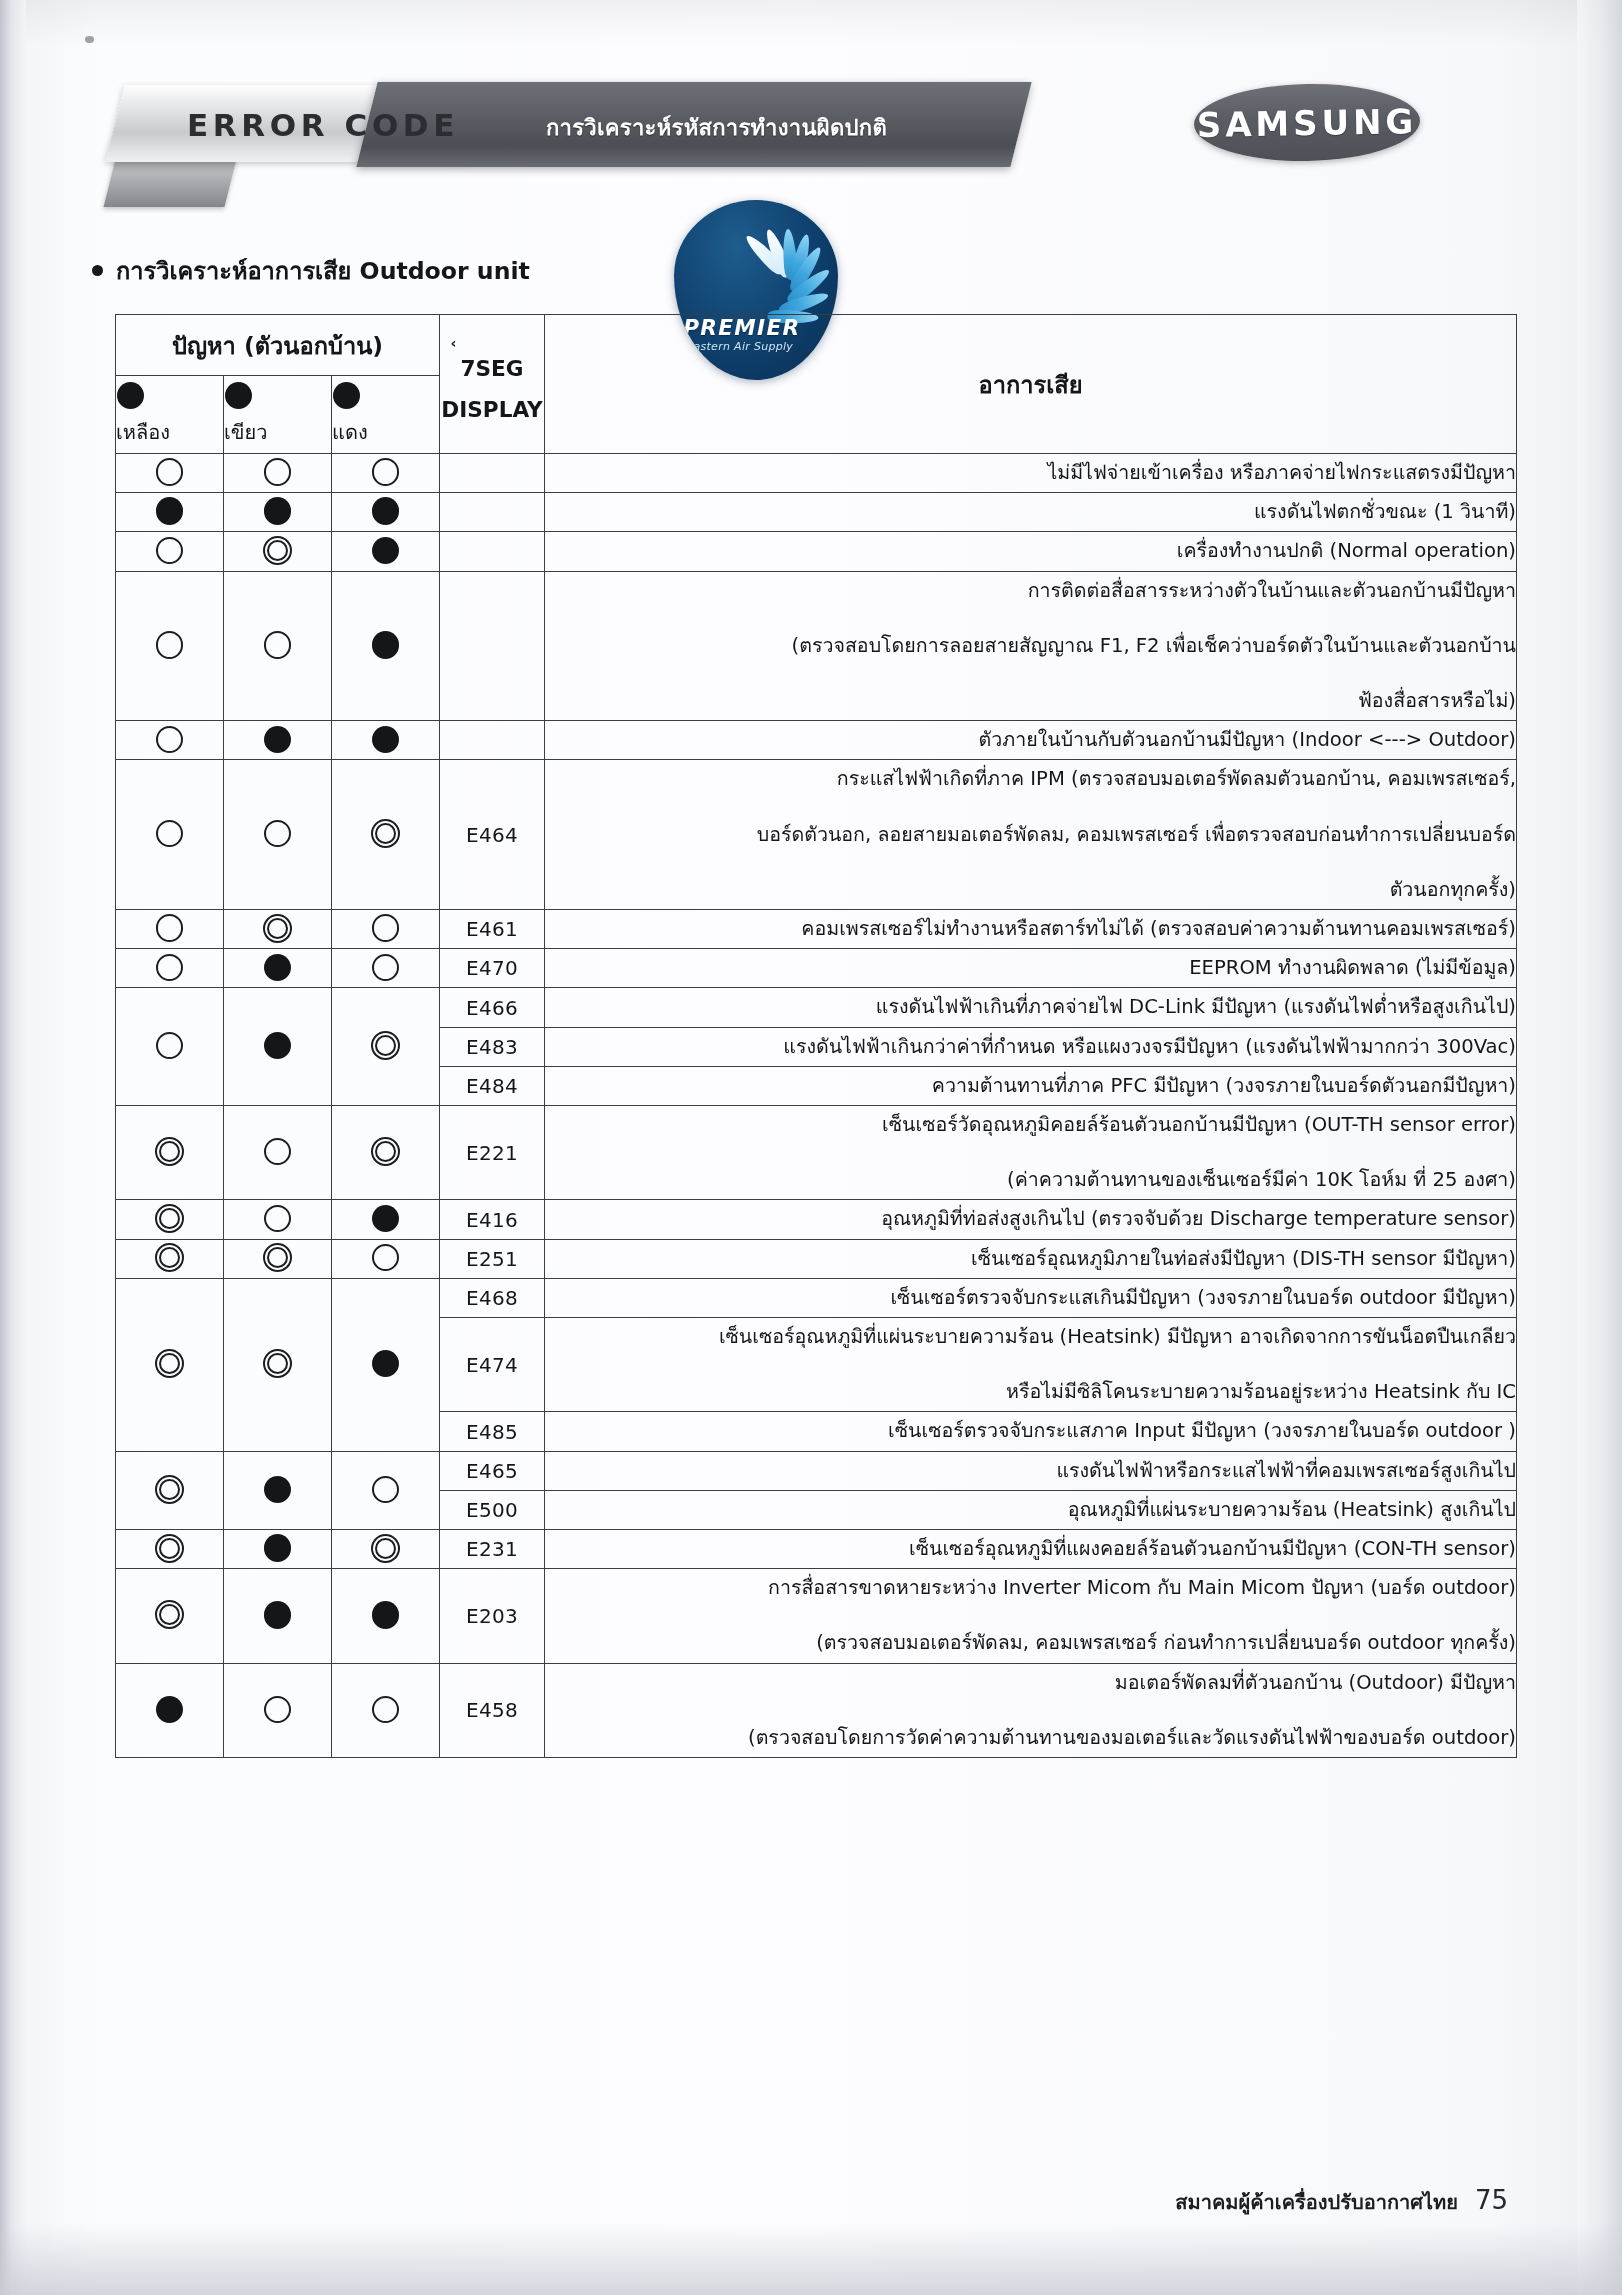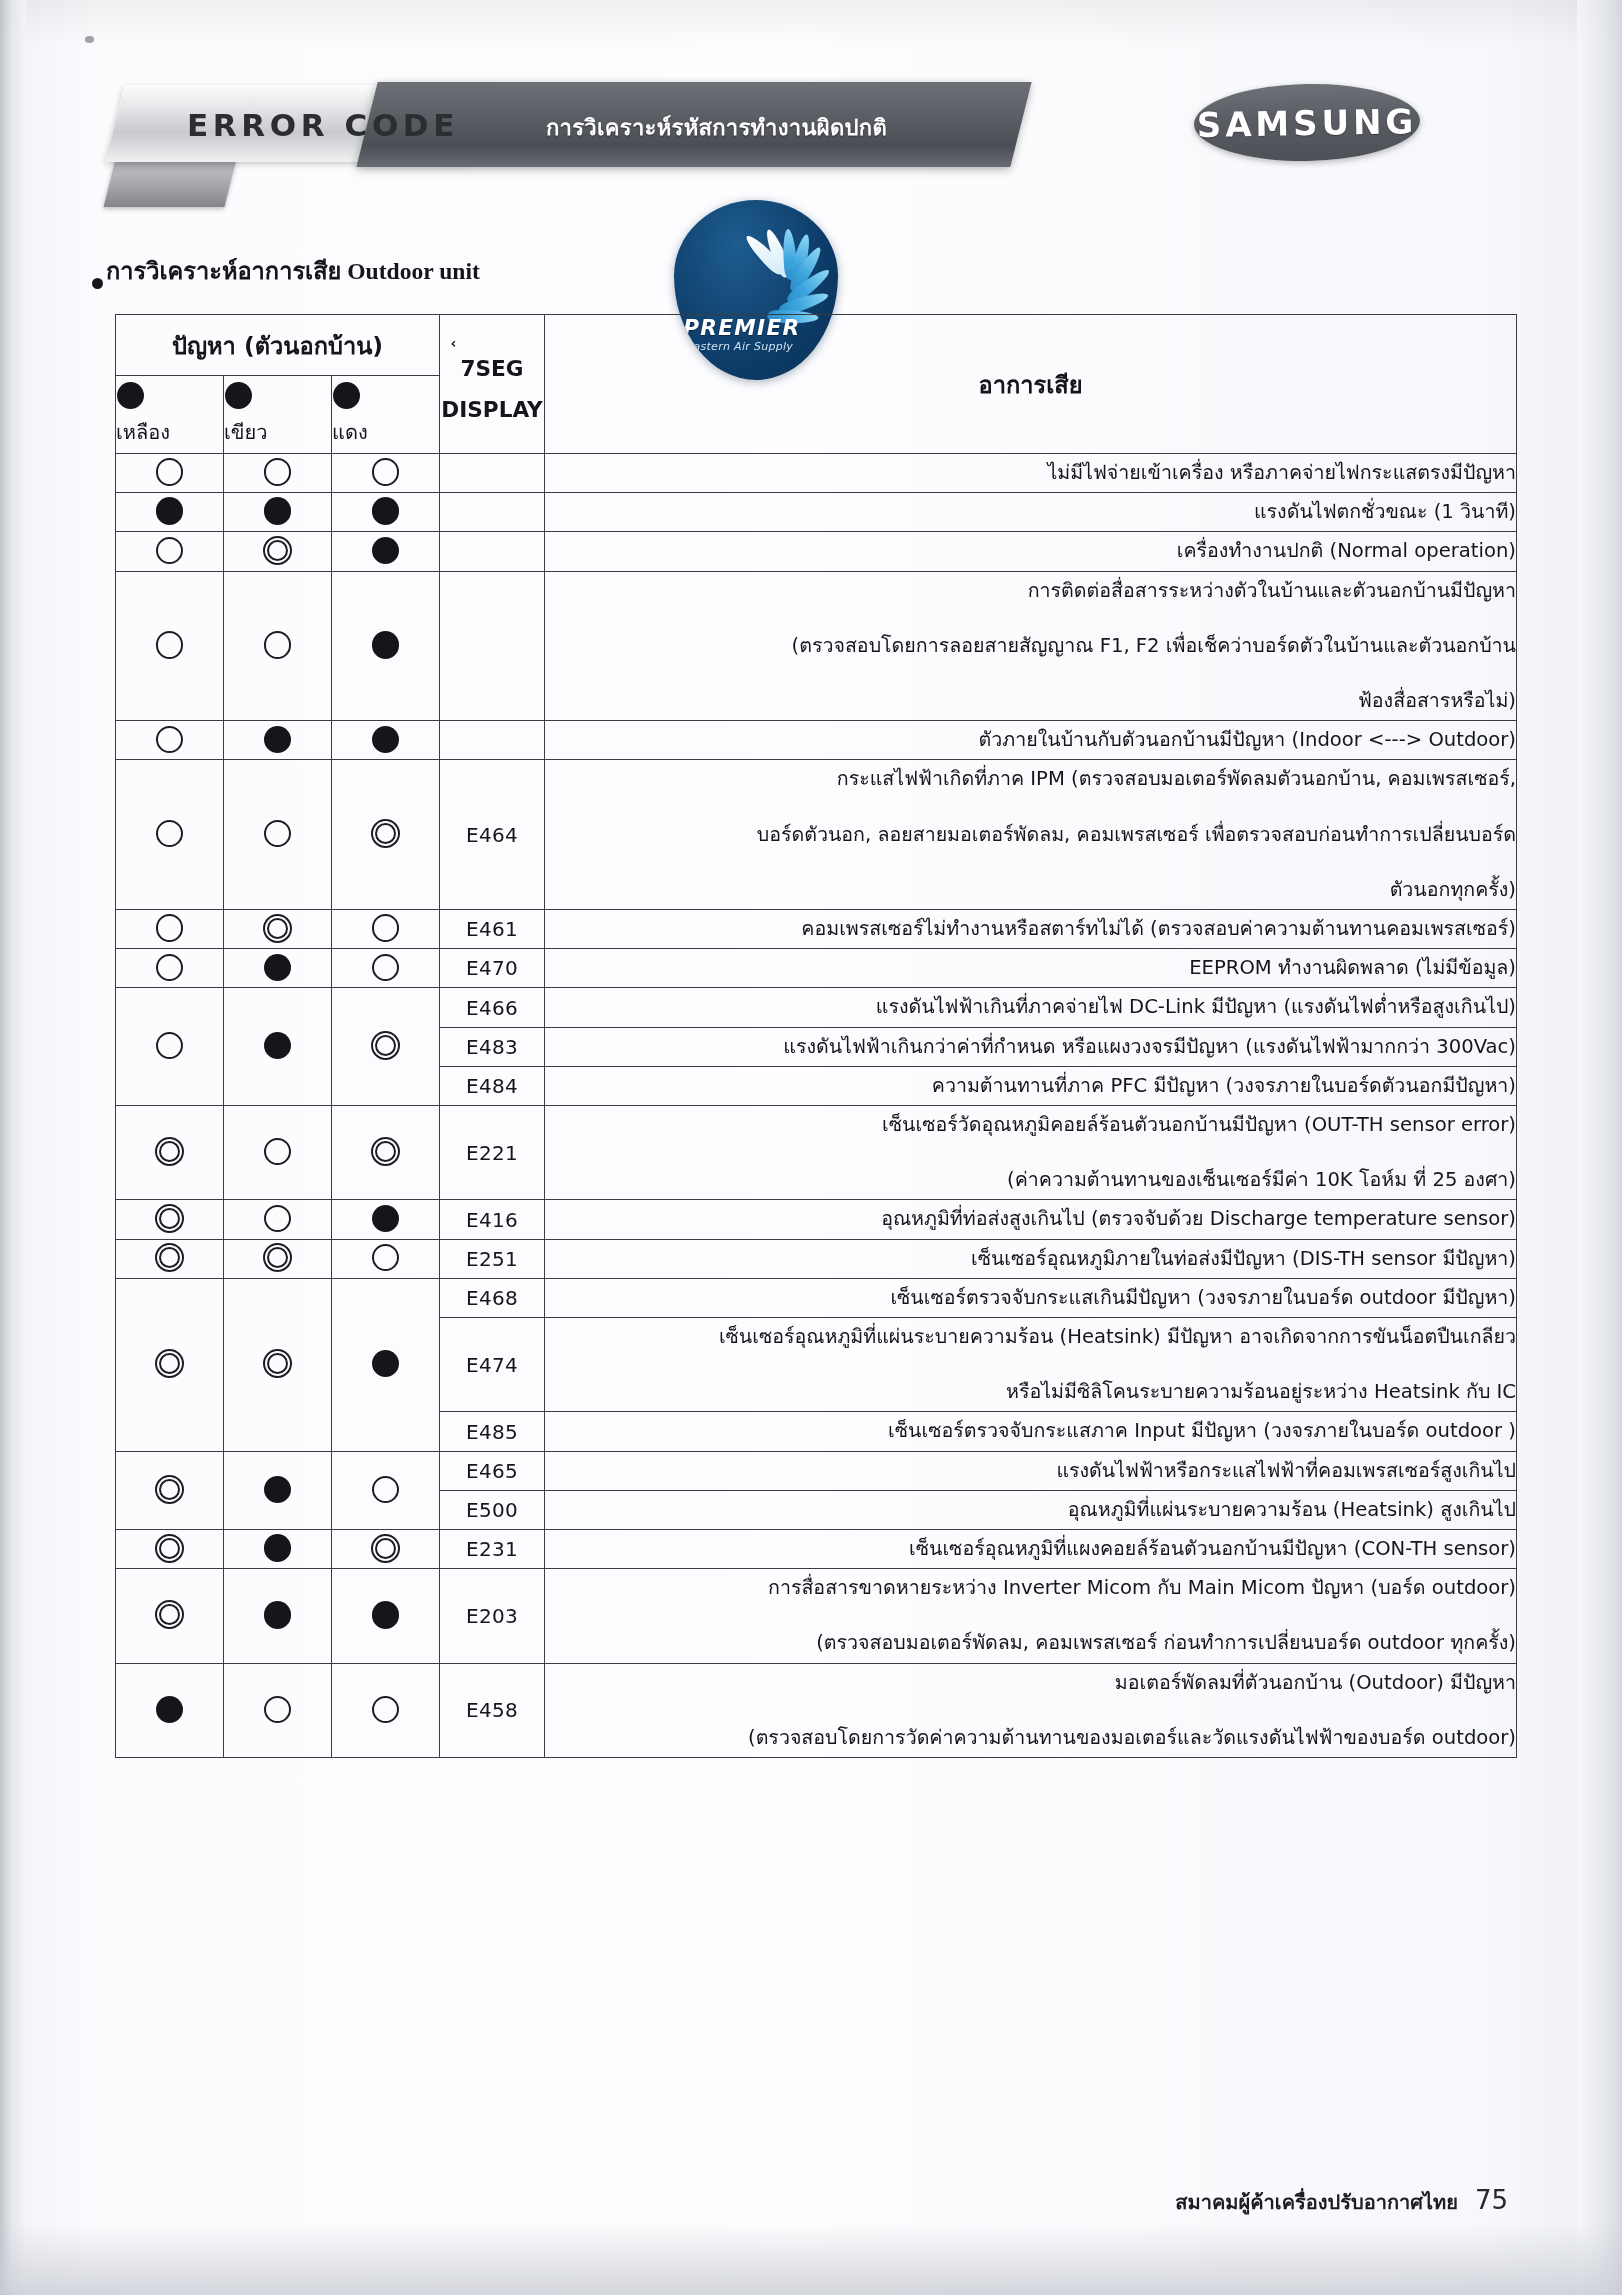--- a/index.html
+++ b/index.html
@@ -82,22 +82,22 @@
     transform:rotate(-1deg);
   }
   #samsung-logo span{
     color:#fff; font-weight:bold; font-size:34px; letter-spacing:3.9px;
     text-shadow:0 0.7px 1.3px rgba(0,0,0,.45);
   }
 
   
   #section-head{
     position:absolute; left:92px; top:252px;
-    display:flex; align-items:flex-end; gap:3px;
-    font-size:23.6px; color:#14161a; font-weight:600;font-family:Liberation Serif, serif;
+    display:flex; align-items:center; gap:13px;
+    font-size:23.6px; color:#14161a; font-weight:600;
   }
   #section-bullet{
     width:11px;height:11px;border-radius:50%;background:#16181c;display:inline-block;
   }
 
   
   #premier{
     position:absolute; left:674px; top:200px; width:164px; height:180px;
     border-radius:50% 50% 50% 50% / 42% 42% 58% 58%;
     background:radial-gradient(ellipse at 38% 26%, #1d5d8f 0%, #154b7a 32%, #0d3c68 62%, #0a2f54 100%);

